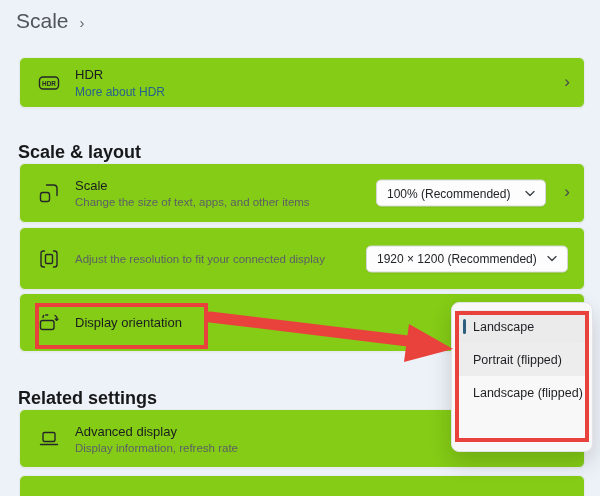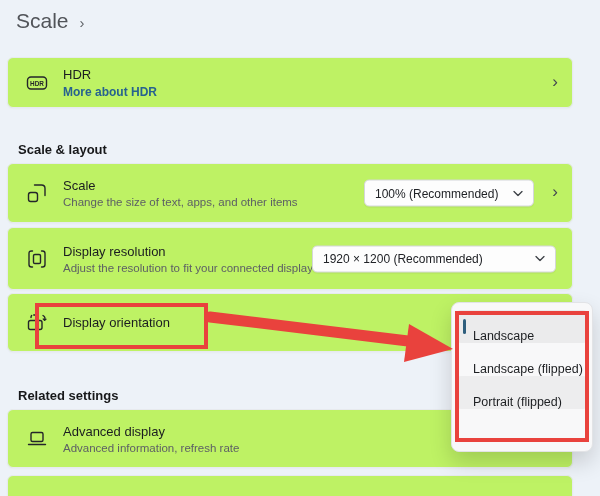--- a/index.html
+++ b/index.html
@@ -13,72 +13,72 @@
   }
   .breadcrumb {
     position:absolute; left:16px; top:9px;
     display:flex; align-items:center; font-size:21px;
   }
   .crumb-parent { color:#515459; font-weight:400; }
   .crumb-sep { color:#5f6368; font-size:15px; padding:2px 11px 0 11px; }
   .crumb-current { color:#141619; font-weight:700; }
 
   .card {
-    position:absolute; left:7px; width:566px;
-    background:#bef264;
+    position:absolute; left:19px; width:566px;
+    background:#84cc16;
     border:1px solid #e7eaee;
     border-radius:6px;
     display:flex; align-items:center;
     padding-left:18px;
     box-shadow:0 1px 2px rgba(0,0,0,0.03);
   }
   .card-hdr        { top:57px;  height:51px; }
   .card-scale      { top:163px; height:60px; }
   .card-resolution { top:227px; height:63px; }
   .card-orientation{ top:293px; height:59px; }
   .card-advanced   { top:409px; height:59px; }
   .card-partial    { top:475px; height:40px; }
 
   .card-icon { width:22px; height:22px; flex:0 0 22px; display:flex; align-items:center; justify-content:center; }
   .card-text { margin-left:15px; display:flex; flex-direction:column; gap:3px; }
   .card-title { font-size:13px; color:#1b1d20; }
   .card-sub   { font-size:11.5px; color:#5d6065; }
-  .card-link  { font-size:12px; font-weight:700; color:#27628f; cursor:pointer; }
+  .card-link  { font-size:12px; font-weight:400; color:#27628f; cursor:pointer; }
 
   .chev-right {
     position:absolute; right:14px; top:50%; transform:translateY(-58%);
     font-size:17px; color:#454850; line-height:1;
   }
   .select-box {
     position:absolute; top:50%; transform:translateY(-50%);
     height:27px; background:#fdfdfd;
     border:1px solid #d4d6d9; border-radius:5px;
     display:flex; align-items:center; justify-content:space-between;
     padding:0 10px; font-size:12px; color:#212327;
     box-shadow:0 1px 1px rgba(0,0,0,0.04);
   }
   .select-scale { right:38px; width:170px; }
-  .select-resolution { right:16px; width:244px;justify-content:space-between; }
+  .select-resolution { right:16px; width:202px;justify-content:space-between; }
 
   .section-label {
     position:absolute; left:18px;
-    font-size:13px; font-weight:700; color:#17181a;
+    font-size:18px; font-weight:700; color:#17181a;
   }
   .label-scale-layout { top:142px; }
   .label-related { top:388px; }
 
   .flyout {
     position:absolute; left:451px; top:302px; width:142px; height:150px;
     background:#f8f8f9; border:1px solid #e2e3e6; border-radius:8px;
     box-shadow:0 10px 22px rgba(0,0,0,0.16);
     z-index:5; padding-top:7px;
   }
   .flyout-item {
     position:relative; height:33px; margin:0 5px; border-radius:4px;
-    display:flex; align-items:flex-end; padding-left:16px;
+    display:flex; align-items:center; padding-left:16px;
     font-size:12.5px; color:#1d1f22; cursor:default;
   }
   .flyout-item.selected { background:#ebebec; }
   .flyout-item.hovered  { background:#ededee; }
   .accent-pill {
     position:absolute; left:6px; top:9px; width:3px; height:15px;
     border-radius:2px; background:#2e5e7d;
   }
 
   .anno-rect { position:absolute; border:4px solid #e9423d; z-index:6; pointer-events:none; }
@@ -134,21 +134,20 @@
 
 <div class="card card-resolution">
   <span class="card-icon">
     <svg class="icon" width="22" height="22" viewBox="0 0 22 22">
       <path d="M6.5 3 H5.5 Q3 3 3 5.5 V16.5 Q3 19 5.5 19 H6.5"></path>
       <path d="M15.5 3 H16.5 Q19 3 19 5.5 V16.5 Q19 19 16.5 19 H15.5"></path>
       <rect x="7.5" y="6.5" width="7" height="9" rx="1.3"></rect>
     </svg>
   </span>
   <div class="card-text">
-    <span class="card-title">Display resolution</span>
     <span class="card-sub">Adjust the resolution to fit your connected display</span>
   </div>
   <div class="select-box select-resolution">
     <span>1920 × 1200 (Recommended)</span>
     <svg width="10" height="6" viewBox="0 0 10 6">
         <polyline points="1,1 5,5 9,1" fill="none" stroke="#3c4046" stroke-width="1.3" stroke-linecap="round"></polyline>
       </svg>
   </div>
 </div>
 
@@ -170,36 +169,36 @@
 
 <div class="card card-advanced">
   <span class="card-icon">
     <svg class="icon" width="22" height="22" viewBox="0 0 22 22">
       <rect x="5" y="4.5" width="12" height="9" rx="1.5"></rect>
       <path d="M2.5 16.5 H19.5"></path>
     </svg>
   </span>
   <div class="card-text">
     <span class="card-title">Advanced display</span>
-    <span class="card-sub">Advanced information, refresh rate</span>
+    <span class="card-sub">Display information, refresh rate</span>
   </div>
 </div>
 
 <div class="card card-partial"></div>
 
 <div class="flyout">
   <div class="flyout-item selected">
     <span class="accent-pill"></span>
     <span>Landscape</span>
   </div>
+  <div class="flyout-item hovered">
+    <span>Portrait (flipped)</span>
+  </div>
   <div class="flyout-item">
     <span>Landscape (flipped)</span>
-  </div>
-  <div class="flyout-item hovered">
-    <span>Portrait (flipped)</span>
   </div>
 </div>
 
 <div class="anno-rect anno-rect-label"></div>
 <div class="anno-rect anno-rect-flyout"></div>
 <svg class="anno-arrow" width="260" height="62" viewBox="0 0 260 62">
   <line x1="7" y1="12" x2="205" y2="36" stroke="#e9423d" stroke-width="11" stroke-linecap="round"></line>
   <polygon points="250,44 201,57 206,19" fill="#e9423d"></polygon>
 </svg>
 

